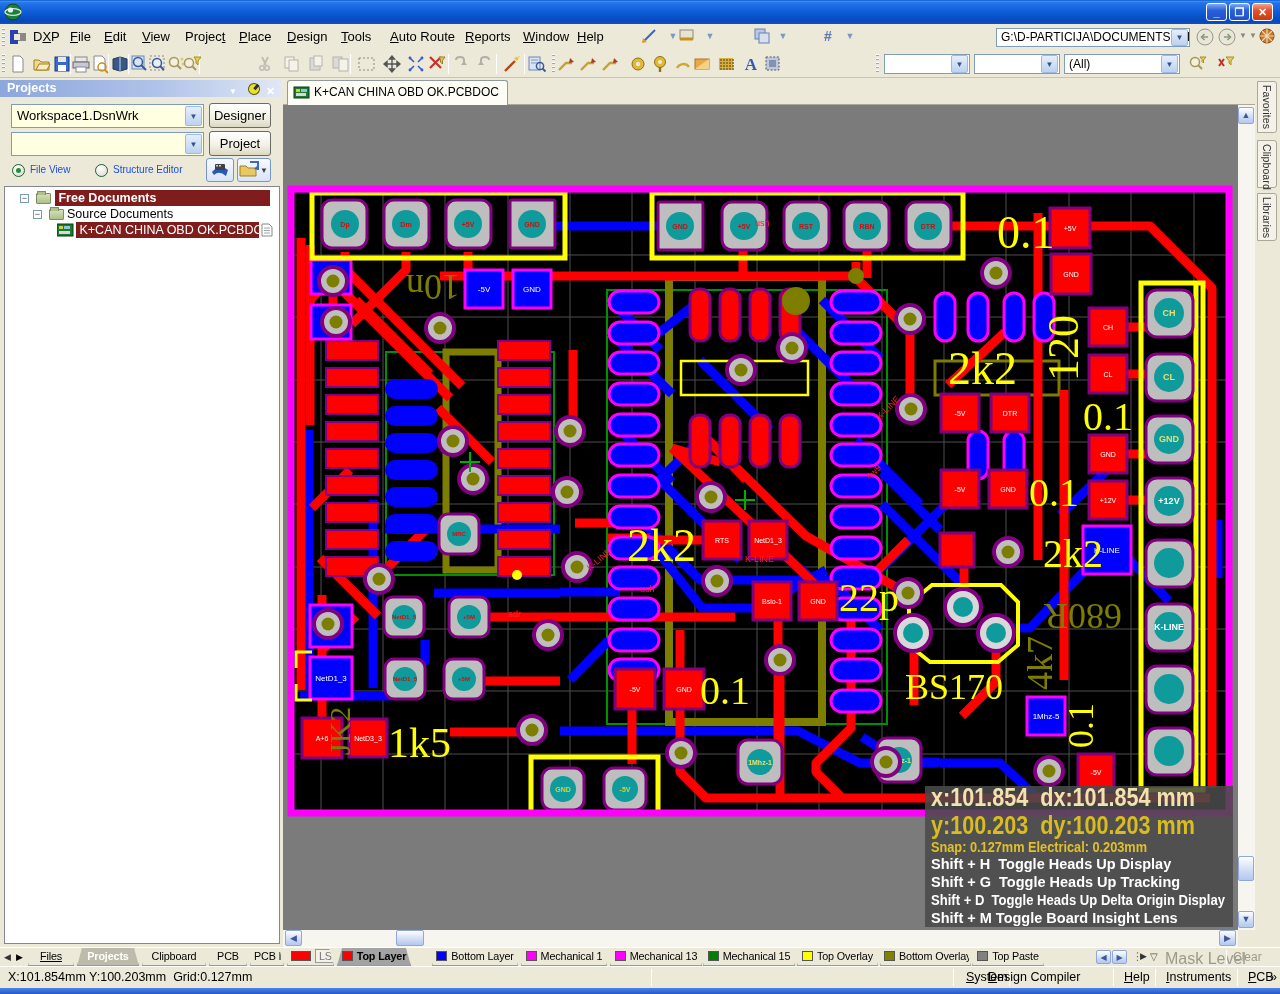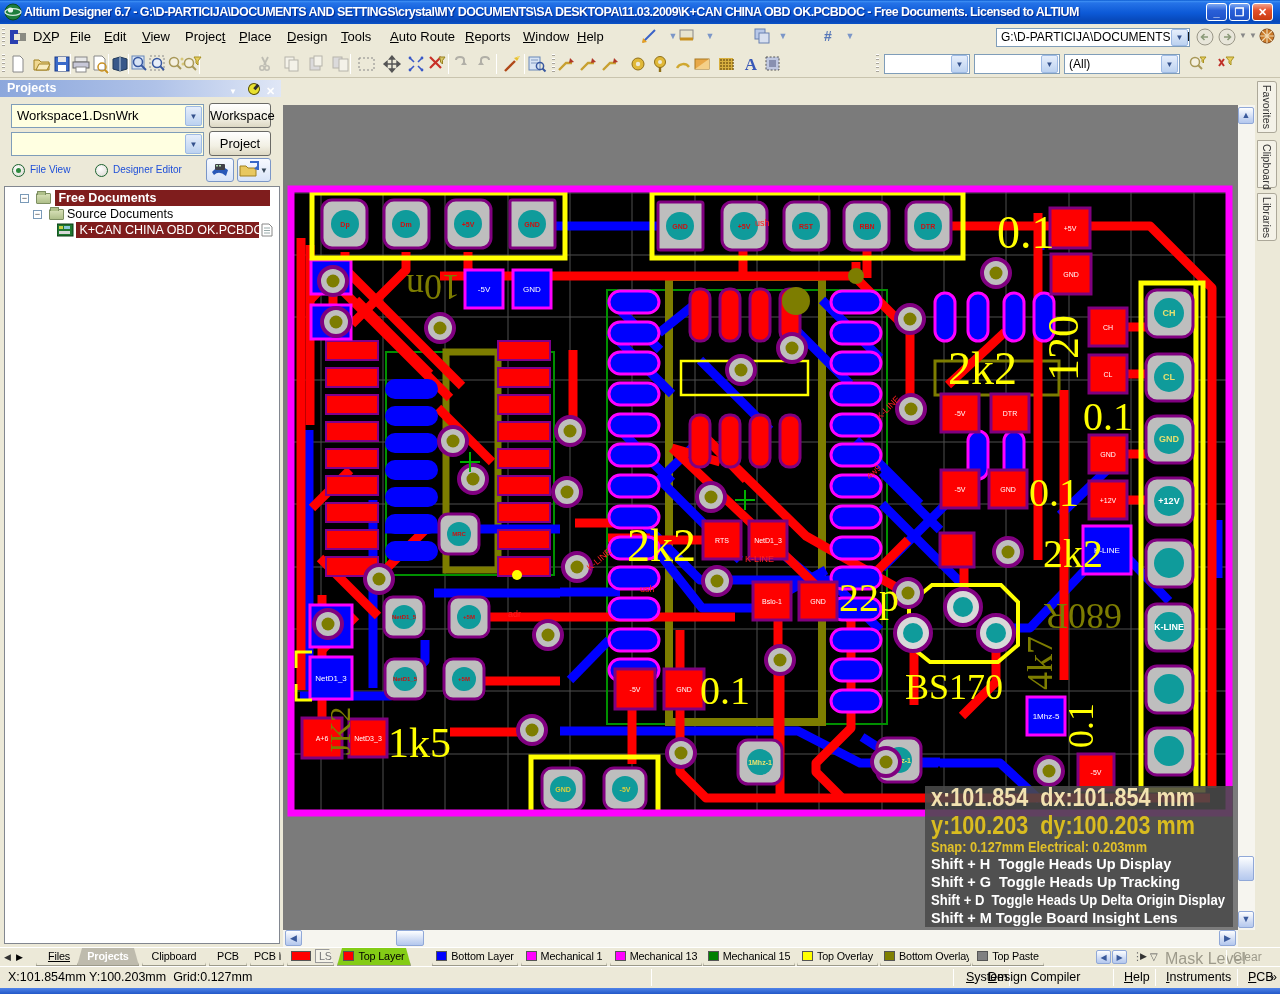--- a/index.html
+++ b/index.html
@@ -31,36 +31,35 @@
 .trow{position:absolute;left:0;height:16px;line-height:16px;white-space:nowrap}
 .pm{position:absolute;width:9px;height:9px;border:1px solid #7A9AB8;background:#fff;font-size:9px;line-height:7px;text-align:center;color:#444}
 .foldr{position:absolute;width:15px;height:11px;background:linear-gradient(180deg,#D8E0B8,#AFC08A);border:1px solid #7E8F62;border-radius:1px}
 .foldr::before{content:'';position:absolute;left:0;top:-3px;width:7px;height:3px;background:#AFC08A;border:1px solid #7E8F62;border-bottom:none;border-radius:1px 1px 0 0}
 .hl{background:#7f1d1d;color:#fff}
 #vtabs{left:1255px;top:78px;width:25px;height:852px;background:#ECE9D8}
 .vtab{position:absolute;left:2px;width:20px;background:#F4F2E8;border:1px solid #ACA899;border-radius:0 3px 3px 0;color:#333;font-size:11px}
 .vtab span{display:block;writing-mode:vertical-lr;white-space:nowrap;margin:3px auto 0;letter-spacing:0.1px;font-size:10.5px}
 #btabs{left:0;top:947px;width:1280px;height:19px;background:#ECE9D8;border-top:1px solid #fff;font-size:11.5px}
 .btab{position:absolute;top:0;height:18px;line-height:16px;background:#ECE9D8;border:1px solid #9C9A8A;border-top:none;padding:0 3px;clip-path:polygon(5px 0,calc(100% - 5px) 0,100% 100%,0 100%);text-align:center;white-space:nowrap;font-size:10.8px;letter-spacing:-0.15px}
-.btab.act{background:#84cc16;font-weight:normal}
+.btab.act{background:#a3a3a3;font-weight:bold}
 .sw{display:inline-block;width:11px;height:10px;border:1px solid #555;vertical-align:-1px;margin-right:4px}
 #statusbar{left:0;top:966px;width:1280px;height:22px;background:#ECE9D8;border-top:1px solid #fff;font-size:12.5px;color:#000}
 .smenu{position:absolute;top:3px;color:#000}
 .ssep{position:absolute;top:2px;width:1px;height:17px;background:#ACA899;border-right:1px solid #fff}
 #taskbar{left:0;top:988px;width:1280px;height:6px;background:linear-gradient(180deg,#4F83E8,#2258C8)}
 .scrl{background:linear-gradient(180deg,#FDFEFF,#C8D6F2 70%,#B4C8EE);border:1px solid #90A8D8;border-radius:2px;color:#3A5A9C;text-align:center}
 </style></head><body>
 <div id="root">
 <div id="titlebar" class="abs">
  <svg class="abs" style="left:4px;top:3px" width="18" height="18" viewBox="0 0 18 18">
         <circle cx="9" cy="9" r="8" fill="#1E7E3C" stroke="#0A4A1E"></circle>
         <ellipse cx="9" cy="9" rx="8" ry="3.4" fill="none" stroke="#CFE8D8" stroke-width="1.4"></ellipse>
         <circle cx="6.5" cy="7" r="2.6" fill="#E8F4EC"></circle>
       </svg>
- <div class="ttl">Altium Designer 6.7 - G:\D-PARTICIJA\DOCUMENTS AND SETTINGS\crystal\MY DOCUMENTS\SA DESKTOPA\11.03.2009\K+CAN CHINA OBD OK.PCBDOC - Free Documents. Licensed to ALTIUM</div>
  <div class="capbtn capblue" style="left:1206px">_</div>
  <div class="capbtn capblue" style="left:1229px">❐</div>
  <div class="capbtn capred" style="left:1252px">✕</div>
 </div>
     <div id="menubar" class="abs">
  <div class="grip" style="left:2px;top:4px;height:18px"></div>
  <svg class="abs" style="left:10px;top:4px" width="18" height="18">
         <rect x="0" y="2" width="8" height="14" fill="#2A3FB0"></rect>
         <rect x="8" y="5" width="8" height="8" fill="#8A8A82"></rect>
         <rect x="4" y="6" width="6" height="6" fill="#ECE9D8"></rect>
@@ -289,37 +288,47 @@
 <div class="ticon" style="left:1188px"><svg width="20" height="20">
           <circle cx="7" cy="8" r="4.5" fill="#F4F0E0" stroke="#A89858" stroke-width="1.5"></circle>
           <path d="M10 11 l4 4" stroke="#A89858" stroke-width="2"></path>
           <path d="M12 3 h6 l-2.5 3 v3 l-1.5 -1.5 v-2 z" fill="#E8D060" stroke="#A89020"></path>
         </svg></div>
 <div class="ticon" style="left:1216px"><svg width="20" height="20">
           <path d="M3 5 l5 7 M8 5 l-5 7" stroke="#C03028" stroke-width="2"></path>
           <path d="M10 3 h8 l-3 4 v4 l-2 -2 v-2.5 z" fill="#E8D060" stroke="#A89020"></path>
         </svg></div>
     </div>
+    <div id="docktop" class="abs">
+      <div id="doctab">
+<svg style="position:absolute;left:5px;top:4px" width="18" height="16">
+          <rect x="1" y="2" width="15" height="11" fill="#207830" stroke="#0A3A14"></rect>
+          <rect x="3" y="4" width="4" height="3" fill="#C8D048"></rect>
+          <rect x="8" y="4" width="6" height="3" fill="#88C8D8"></rect>
+          <rect x="3" y="8" width="10" height="3" fill="#D8D8D8"></rect>
+        </svg>
+K+CAN CHINA OBD OK.PCBDOC</div>
+    </div>
     <div id="leftpanel" class="abs">
  <div id="phead">Projects<div class="pbtn" style="left:229px;font-size:8px">▼</div>
   <svg class="pbtn" style="left:247px;top:2px" width="14" height="14">
           <circle cx="7" cy="7" r="5.5" fill="#E8E030" stroke="#605808" transform="rotate(-30 7 7)"></circle>
           <rect x="6" y="1" width="3" height="6" fill="#303030" transform="rotate(40 7 7)"></rect>
         </svg>
   <div class="pbtn" style="left:266px">✕</div></div>
  <div class="xpcombo" style="top:26px">Workspace1.DsnWrk<div class="comboarr">▼</div></div>
- <div class="xpbtn" style="top:25px">Workspace</div>
+ <div class="xpbtn" style="top:25px">Designer</div>
  <div class="xpcombo" style="top:54px">
         <div class="comboarr">▼</div>
       </div>
  <div class="xpbtn" style="top:53px">Project</div>
  <div class="radio on" style="left:12px;top:86px"></div>
       <div class="rlabel" style="left:30px;top:86px">File View</div>
  <div class="radio" style="left:95px;top:86px"></div>
-      <div class="rlabel" style="left:113px;top:86px">Designer Editor</div>
+      <div class="rlabel" style="left:113px;top:86px">Structure Editor</div>
  <div class="abs" style="left:206px;top:80px;width:28px;height:24px;border:1px solid #7A96C8;border-radius:3px;background:linear-gradient(180deg,#F8FAFF,#D8E4F8)">
    <svg width="26" height="22">
           <path d="M5 13 q8 -9 16 -2 l-2 6 q-7 -6 -12 -1 z" fill="#2858B8"></path>
           <rect x="8" y="5" width="10" height="6" fill="#404048" rx="1"></rect>
           <rect x="9" y="6" width="2" height="1.5" fill="#B0E0B0"></rect>
           <rect x="12" y="6" width="2" height="1.5" fill="#B0E0B0"></rect>
         </svg></div>
  <div class="abs" style="left:237px;top:80px;width:34px;height:24px;border:1px solid #7A96C8;border-radius:3px;background:linear-gradient(180deg,#F8FAFF,#D8E4F8)">
    <svg width="24" height="22">
           <path d="M2 17 V7 h6 l2 2 h8 v8 z" fill="#E8C860" stroke="#A08020"></path>
@@ -365,21 +374,21 @@
 </div>
 <div class="abs" style="left:283px;top:930px;width:955px;height:17px;background:#F6F5EF">
  <div class="scrl abs" style="left:2px;top:0px;width:17px;height:16px;font-size:9px;line-height:14px">◀</div>
  <div class="scrl abs" style="left:113px;top:0px;width:28px;height:16px"></div>
  <div class="scrl abs" style="left:936px;top:0px;width:17px;height:16px;font-size:9px;line-height:14px">▶</div>
 </div>
 <div class="abs" style="left:1238px;top:930px;width:42px;height:17px;background:#ECE9D8"></div>
     <div id="btabs" class="abs">
       <div class="abs" style="left:4px;top:4px;font-size:9px;color:#333">◀</div>
       <div class="abs" style="left:16px;top:4px;font-size:9px;color:#000">▶</div>
-      <div class="btab" style="left:36px;width:46px;text-decoration:underline;">Files</div>
+      <div class="btab" style="left:28px;width:46px;text-decoration:underline;">Files</div>
       <div class="btab" style="left:77px;width:62px;color:#fff;font-weight:bold;background:#BEBBAD;">Projects</div>
       <div class="btab" style="left:142px;width:64px;">Clipboard</div>
       <div class="btab" style="left:209px;width:38px;">PCB</div>
       <div class="btab" style="left:250px;width:34px;">PCB I</div>
       <div class="btab" style="left:287px;width:47px"><span class="sw" style="background:#FF0000;width:20px"></span><span style="border:1px solid #999;background:#F4F2E8;padding:0 3px;color:#777">LS</span></div>
       <div class="btab act" style="left:337px;width:74px"><span class="sw" style="background:#FF0000"></span>Top Layer</div>
       <div class="btab" style="left:432px;width:86px"><span class="sw" style="background:#0000FF"></span>Bottom Layer</div>
       <div class="btab" style="left:521px;width:86px"><span class="sw" style="background:#FF00FF"></span>Mechanical 1</div>
       <div class="btab" style="left:610px;width:92px"><span class="sw" style="background:#FF00FF"></span>Mechanical 13</div>
       <div class="btab" style="left:703px;width:92px"><span class="sw" style="background:#008000"></span>Mechanical 15</div>

